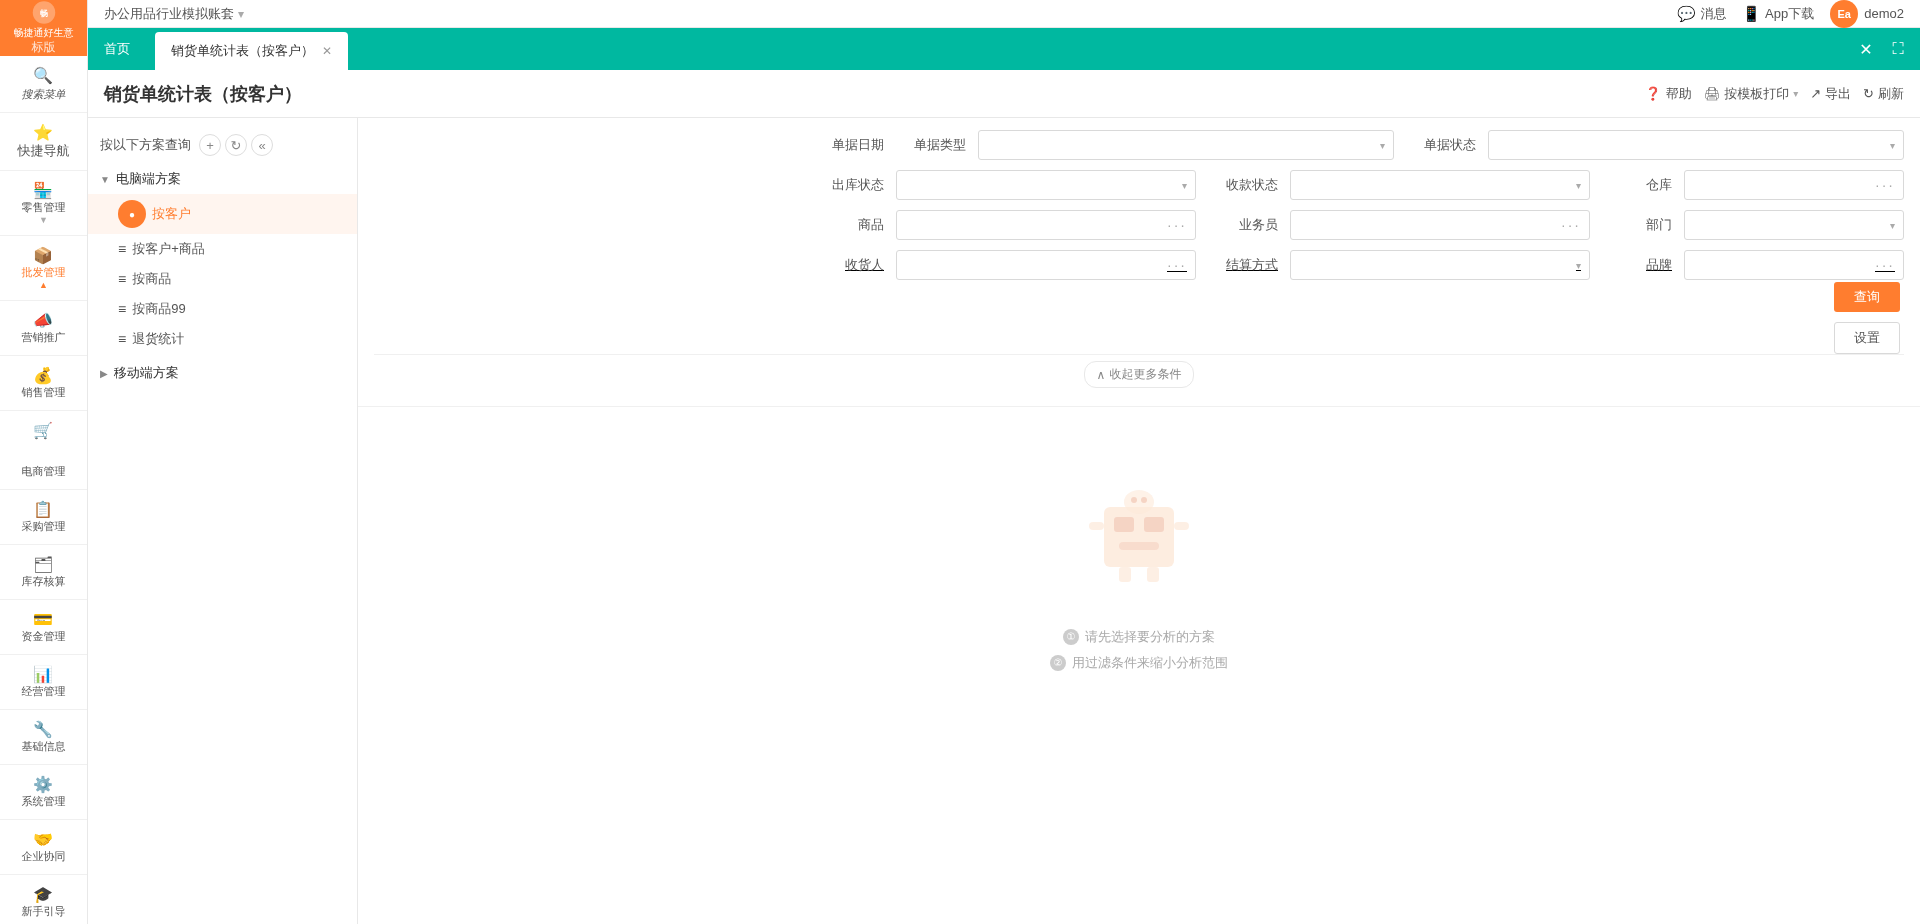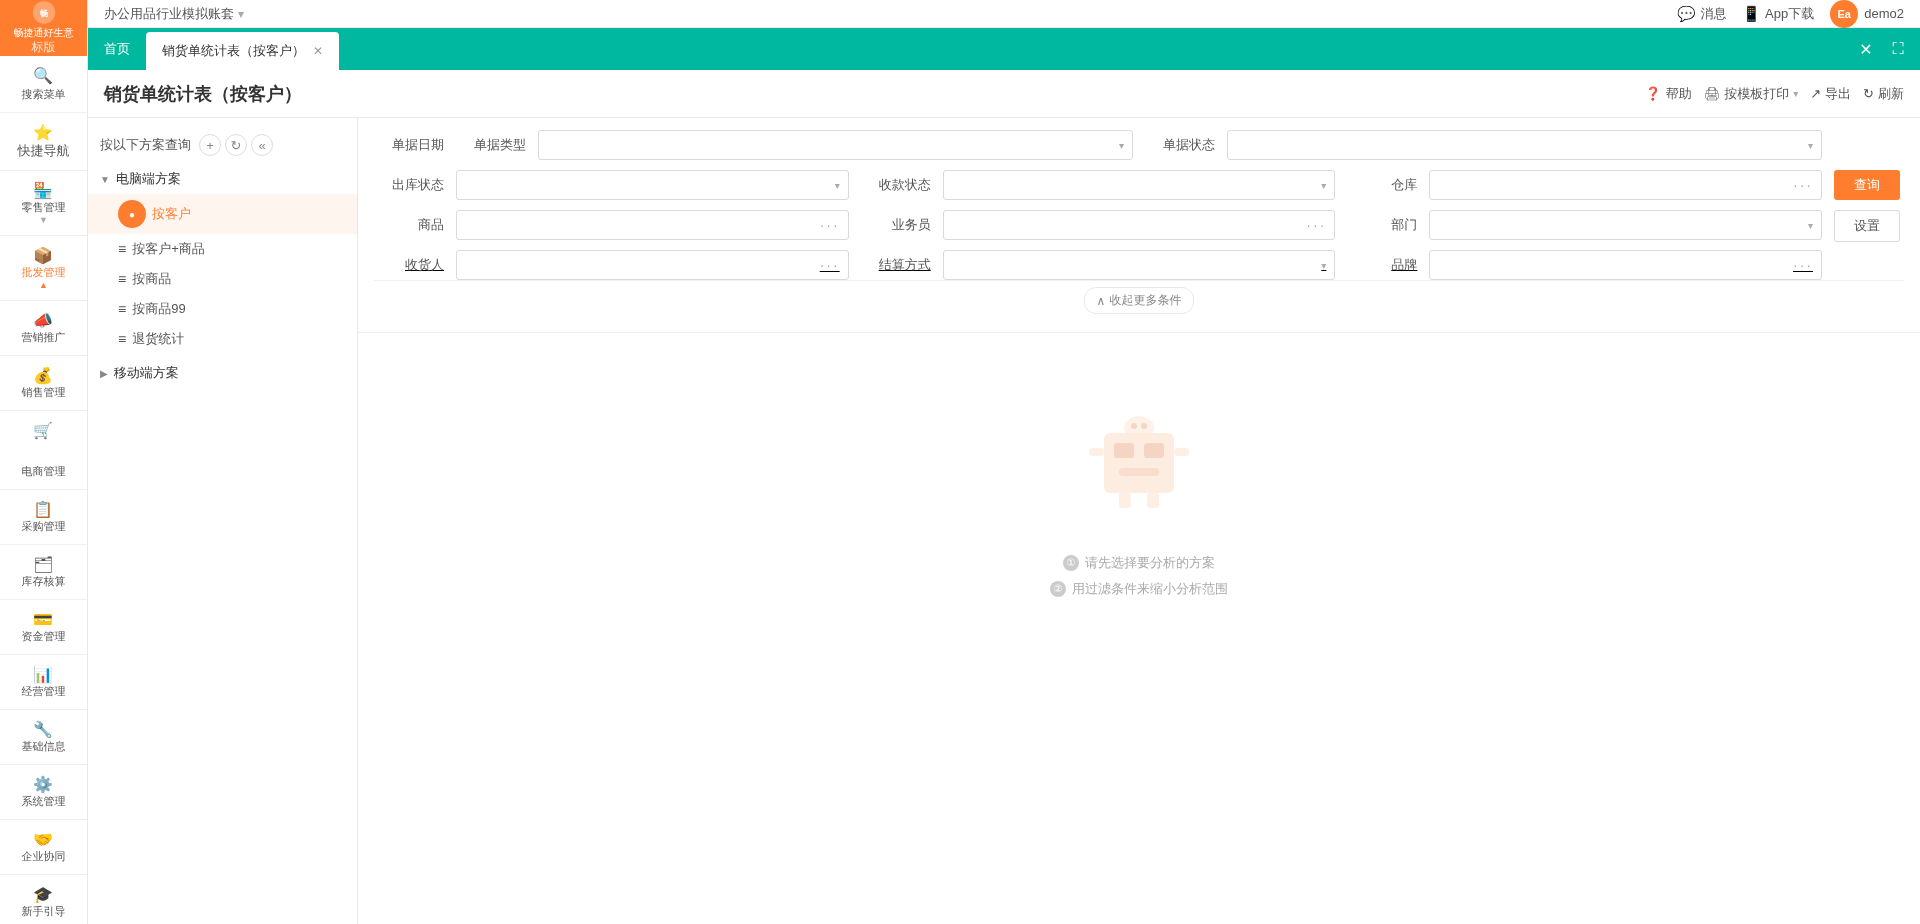--- a/index.html
+++ b/index.html
@@ -9,21 +9,21 @@
     .sidebar { width: 88px; background: #fff; display: flex; flex-direction: column; align-items: center; border-right: 1px solid #e8e8e8; height: 100%; overflow-y: auto; flex-shrink: 0; }
     .sidebar-logo { width: 88px; height: 56px; background: #ff7d2f; display: flex; flex-direction: column; align-items: center; justify-content: center; color: #fff; font-size: 11px; flex-shrink: 0; }
     .sidebar-logo-icon { width: 32px; height: 32px; margin-bottom: 2px; }
     .sidebar-item { width: 88px; padding: 10px 4px; display: flex; flex-direction: column; align-items: center; cursor: pointer; color: #555; font-size: 12px; border-bottom: 1px solid #f0f0f0; }
     .sidebar-item.active { color: #ff7d2f; }
 
     
     .main { flex: 1; display: flex; flex-direction: column; min-width: 0; }
 
     
-    .topnav { height: 42px; background: #00b8a0; display: flex; align-items: center; padding: 0 0 0 0; flex-shrink: 0; position: relative; }
+    .topnav { height: 42px; background: #00b8a0; display: flex; align-items: center; padding: 0 0 0 0; flex-shrink: 0; position: relative; gap: 9px; }
     .topnav-tab { height: 42px; padding: 0 16px; display: flex; align-items: center; color: #fff; font-size: 13px; cursor: pointer; white-space: nowrap; }
     .topnav-tab.home { background: transparent; }
     .topnav-tab.active { background: #fff; color: #333; border-radius: 4px 4px 0 0; margin-top: 4px; height: 38px; }
     .topnav-tab-close { margin-left: 8px; color: #999; font-size: 12px; cursor: pointer; }
     .topnav-right-item { display: flex; align-items: center; gap: 4px; cursor: pointer; }
     .topnav-btn { width: 28px; height: 28px; display: flex; align-items: center; justify-content: center; cursor: pointer; color: #fff; font-size: 14px; }
 
     
     .header-bar { height: 48px; background: #fff; border-bottom: 1px solid #e8e8e8; display: flex; align-items: center; padding: 0 16px; flex-shrink: 0; }
     .header-title { font-size: 18px; font-weight: bold; color: #333; flex: 1; }
@@ -100,21 +100,21 @@
     <svg class="sidebar-logo-icon" viewBox="0 0 40 40" fill="none">
       <circle cx="20" cy="20" r="18" fill="rgba(255,255,255,0.3)"></circle>
       <text x="50%" y="55%" dominant-baseline="middle" text-anchor="middle" fill="#fff" font-size="13" font-weight="bold">畅</text>
     </svg>
     <span style="font-size:10px;line-height:1.2">畅捷通好生意</span>
     <span style="font-size:12px;opacity:0.8">标版</span>
   </div>
 
   <div class="search-menu" style="flex-direction:column;gap:2px;width:100%;padding:10px 0;align-items:center;border-bottom:1px solid #f0f0f0;">
     <span style="font-size:16px;">🔍</span>
-    <span style="font-size:11px;color:#555;">搜索菜单</span>
+    <span style="font-size:11px;color:#555;font-style:italic;">搜索菜单</span>
   </div>
 
   <div class="sidebar-item">
     <span style="font-size:16px;">⭐</span>
     <span style="font-size:13px;">快捷导航</span>
   </div>
 
   <div class="sidebar-item">
     <span style="font-size:16px;">🏪</span>
     <span style="font-size:11px;">零售管理</span>
@@ -306,21 +306,21 @@
           <span class="tree-group-arrow">▶</span>
           <span>移动端方案</span>
         </div>
       </div>
     </div>
 
     <div class="right-panel">
 
       <div class="filter-area">
 
-        <div style="display:flex;align-items:center;gap:0;">
+        <div style="display:flex;align-items:flex-end;gap:0;flex-direction:column;">
           <div style="flex:1;">
 
             <div class="filter-row">
               <span class="filter-label">单据日期</span>
               <span class="filter-label">单据类型</span>
               <div class="select-field" style="min-width:220px;">
                 <span class="select-field-arrow">▾</span>
               </div>
               <span class="filter-label">单据状态</span>
               <div class="select-field" style="min-width:220px;">

